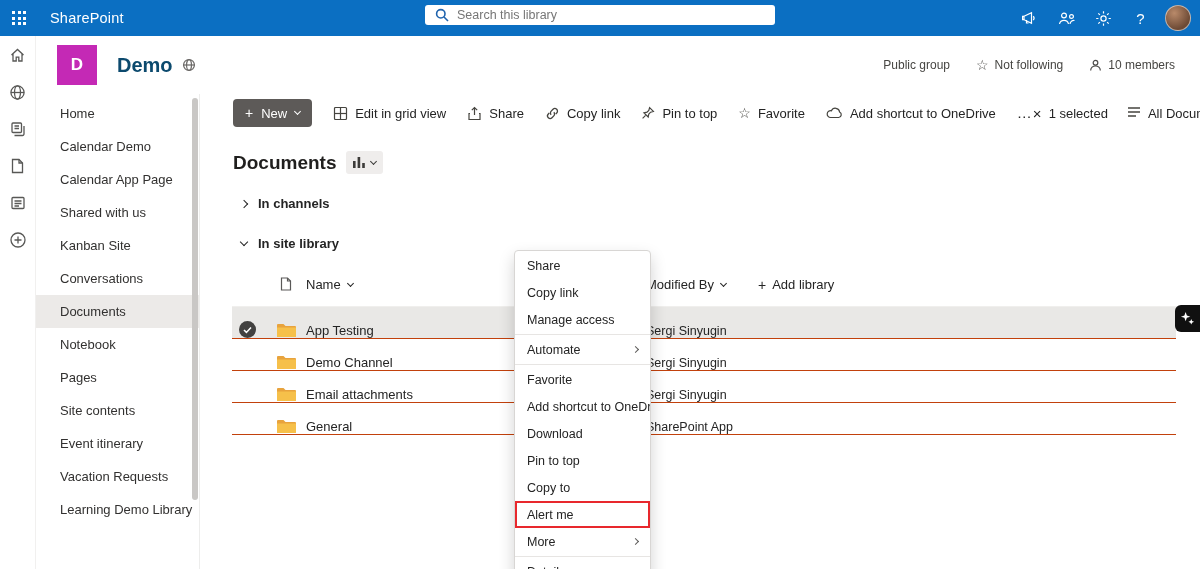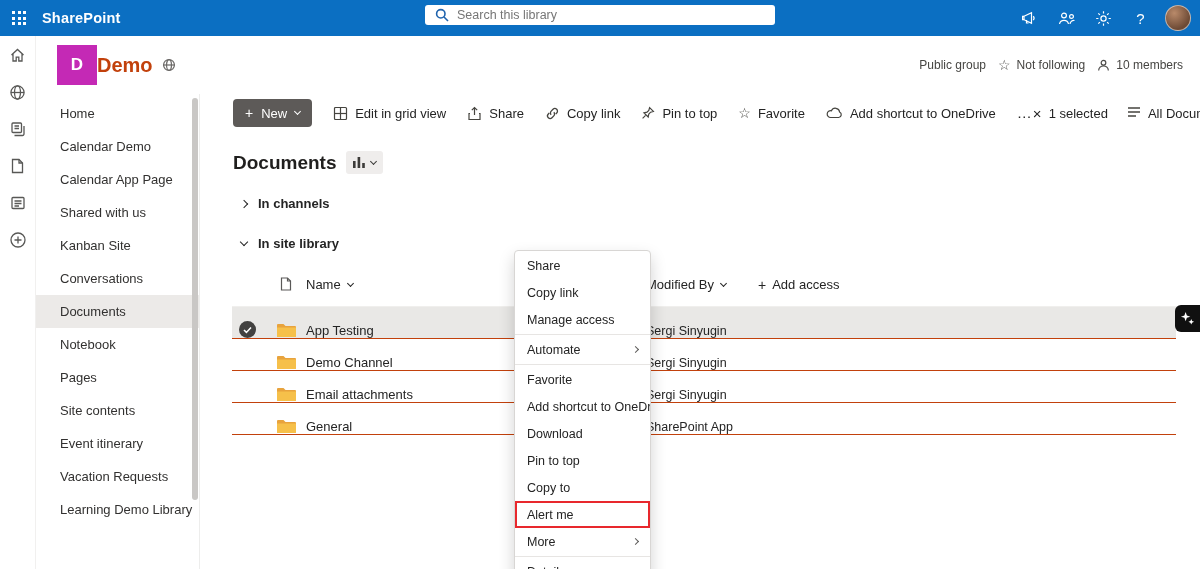--- a/index.html
+++ b/index.html
@@ -5,39 +5,39 @@
   *{margin:0;padding:0;box-sizing:border-box}
   html,body{width:1200px;height:569px}
   body{font-family:"Liberation Sans","DejaVu Sans",sans-serif;background:#fff;color:#242424;overflow:hidden;position:relative;font-size:13px}
   svg{display:block}
 
   
   .topbar{position:absolute;top:0;left:0;right:0;height:36px;background:#0b6fc2;display:flex;align-items:center;color:#fff;z-index:50}
   .waffle{width:38px;height:36px;display:grid;place-items:center;cursor:pointer}
   .waffle-grid{display:grid;grid-template-columns:repeat(3,3px);grid-auto-rows:3px;gap:2.5px}
   .waffle-grid i{background:#fff;display:block}
-  .app-name{font-weight:700;font-size:14.5px;margin-left:4px;letter-spacing:.2px}
+  .app-name{font-weight:400;font-size:14.5px;margin-left:12px;letter-spacing:.2px}
   .searchbox{position:absolute;left:50%;top:5px;transform:translateX(-50%);width:350px;height:20px;background:#fff;border-radius:3px;display:flex;align-items:center;padding:0 10px;gap:8px}
   .searchbox input{border:none;outline:none;flex:1;font-size:12.5px;font-family:inherit;color:#333;background:transparent}
   .searchbox input::placeholder{color:#767676}
   .top-actions{margin-left:auto;display:flex;align-items:center;height:36px;margin-right:4px}
   .top-btn{width:37px;height:36px;display:grid;place-items:center;cursor:pointer;color:#fff}
   .help-glyph{font-size:15px;font-weight:400}
   .avatar{width:26px;height:26px;border-radius:50%;background:radial-gradient(circle at 35% 30%,#b98a6a,#6d4a35 70%);border:1px solid rgba(255,255,255,.55)}
 
   
   .rail{position:absolute;left:0;top:36px;bottom:0;width:36px;background:#fff;border-right:1px solid #f1f0ef;display:flex;flex-direction:column;align-items:center;padding-top:9px;gap:17px;z-index:5}
   .rail-btn{width:20px;height:20px;display:grid;place-items:center;color:#585856;cursor:pointer}
 
   
   .site-header{position:absolute;left:36px;top:36px;right:0;height:58px;background:#fff;display:flex;align-items:center;z-index:4}
   .site-logo{width:40px;height:40px;margin-left:21px;background:#c429b5;color:#fff;display:grid;place-items:center;font-size:17px;font-weight:700;cursor:pointer}
-  .site-title{font-size:20px;font-weight:700;color:#c2410c;cursor:pointer}
+  .site-title{font-size:20px;font-weight:700;margin-left:20px;color:#0c4a6e;cursor:pointer}
   .site-priv-icon{margin-left:9px;color:#6b6967}
-  .header-right{margin-left:auto;display:flex;align-items:center;gap:12px;margin-right:17px;font-size:12px;color:#464542}
+  .header-right{margin-left:auto;display:flex;align-items:center;gap:26px;margin-right:25px;font-size:12px;color:#464542}
   .hitem{display:flex;align-items:center;gap:6px;cursor:pointer;white-space:nowrap}
   .star-glyph{font-size:14px;line-height:1;color:#4d4c4a}
 
   
   .nav{position:absolute;left:36px;top:94px;bottom:0;width:164px;background:#fff;border-right:1px solid #ededec;padding-top:3px;z-index:3}
   .nav-item{height:33px;display:flex;align-items:center;padding-left:24px;font-size:13px;color:#323130;cursor:pointer;white-space:nowrap}
   .nav-item.selected{background:#eceae8}
   .nav-scrollbar{position:absolute;right:1px;top:4px;width:6px;height:402px;background:#c9c7c5;border-radius:3px;cursor:pointer}
 
   
@@ -360,21 +360,21 @@
         </span>
       </div>
       <div class="cell-mod">
         <span class="hdr-label">
           <span>Modified By</span>
           <span class="chev down sm"></span>
         </span>
       </div>
       <div class="cell-add">
         <span class="plus">+</span>
-        <span>Add access</span>
+        <span>Add library</span>
       </div>
     </div>
 
     <div class="trow selected">
       <div class="cell-sel">
         <span class="selcheck">
           <svg width="9" height="8" viewBox="0 0 9 8" fill="none" stroke="#fff" stroke-width="1.5">
               <path d="M1 4 L3.4 6.4 L8 1.4"></path>
             </svg>
         </span>

